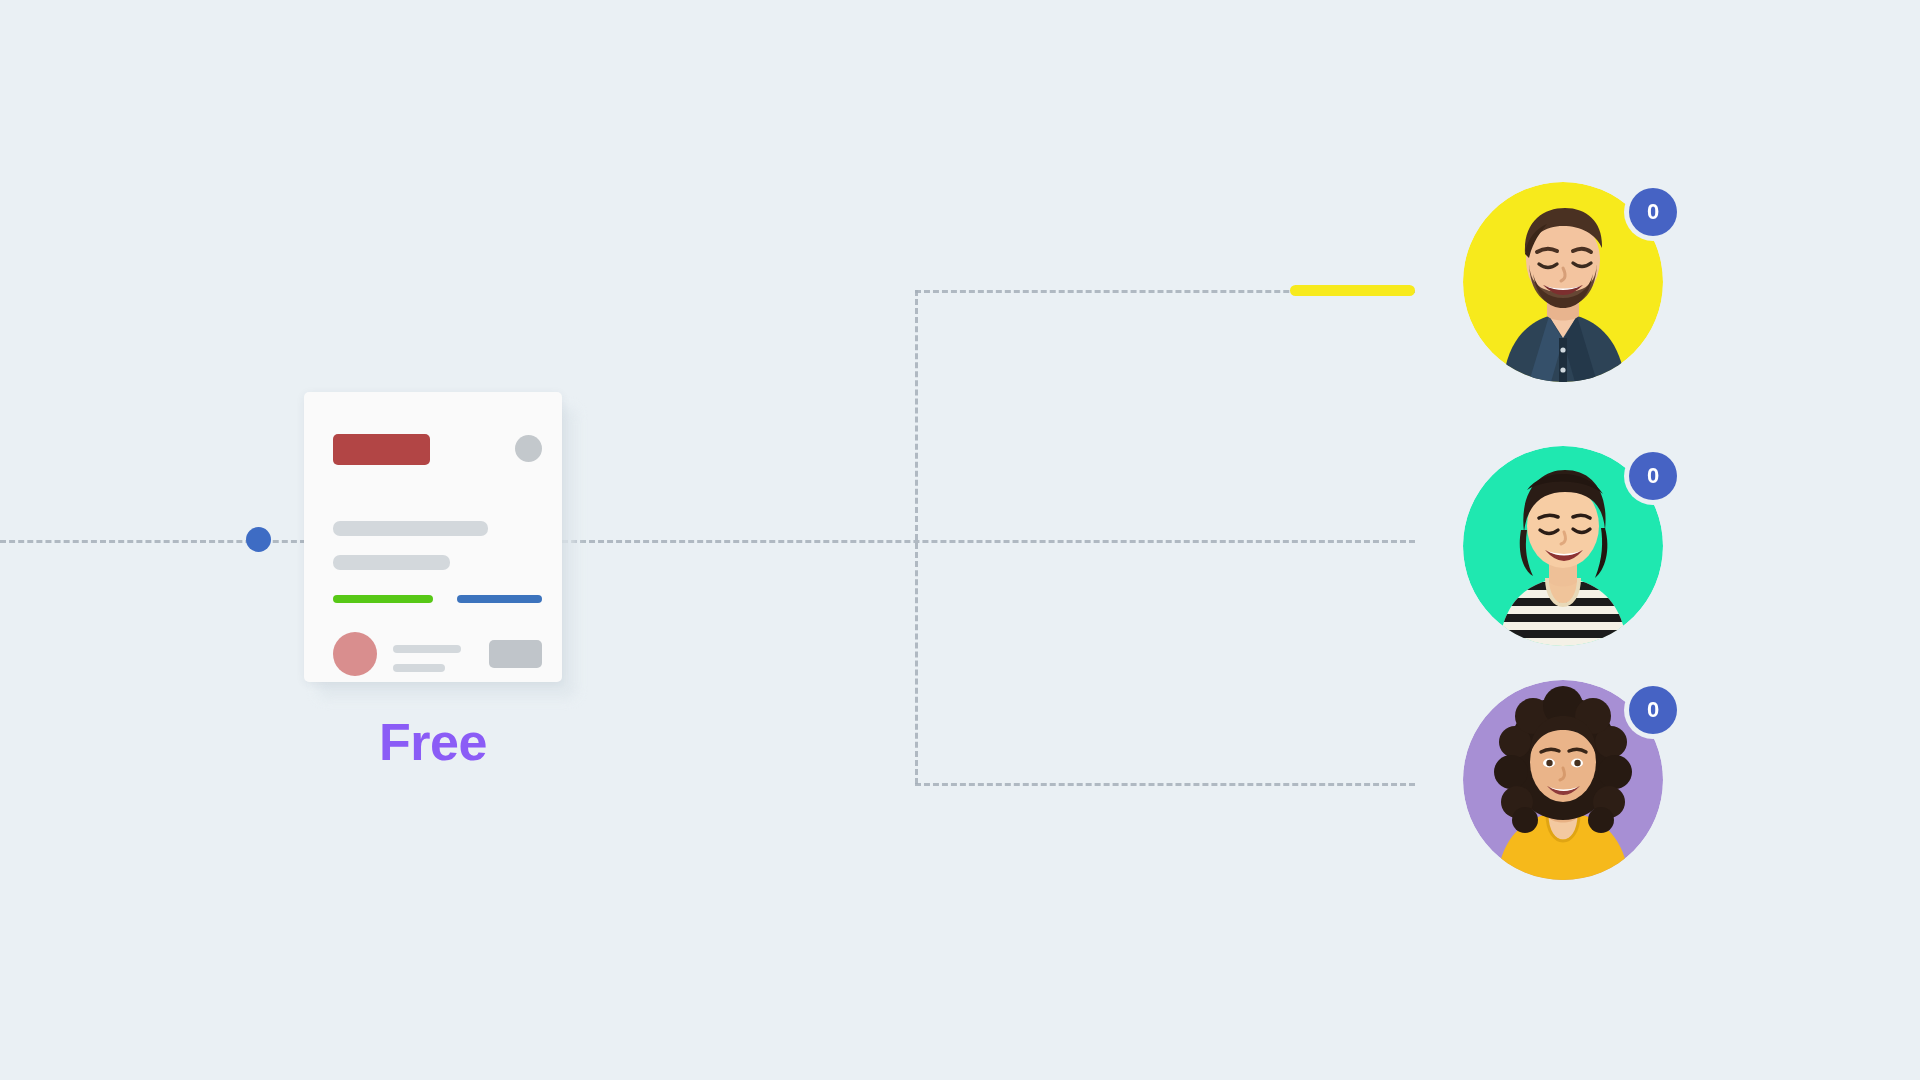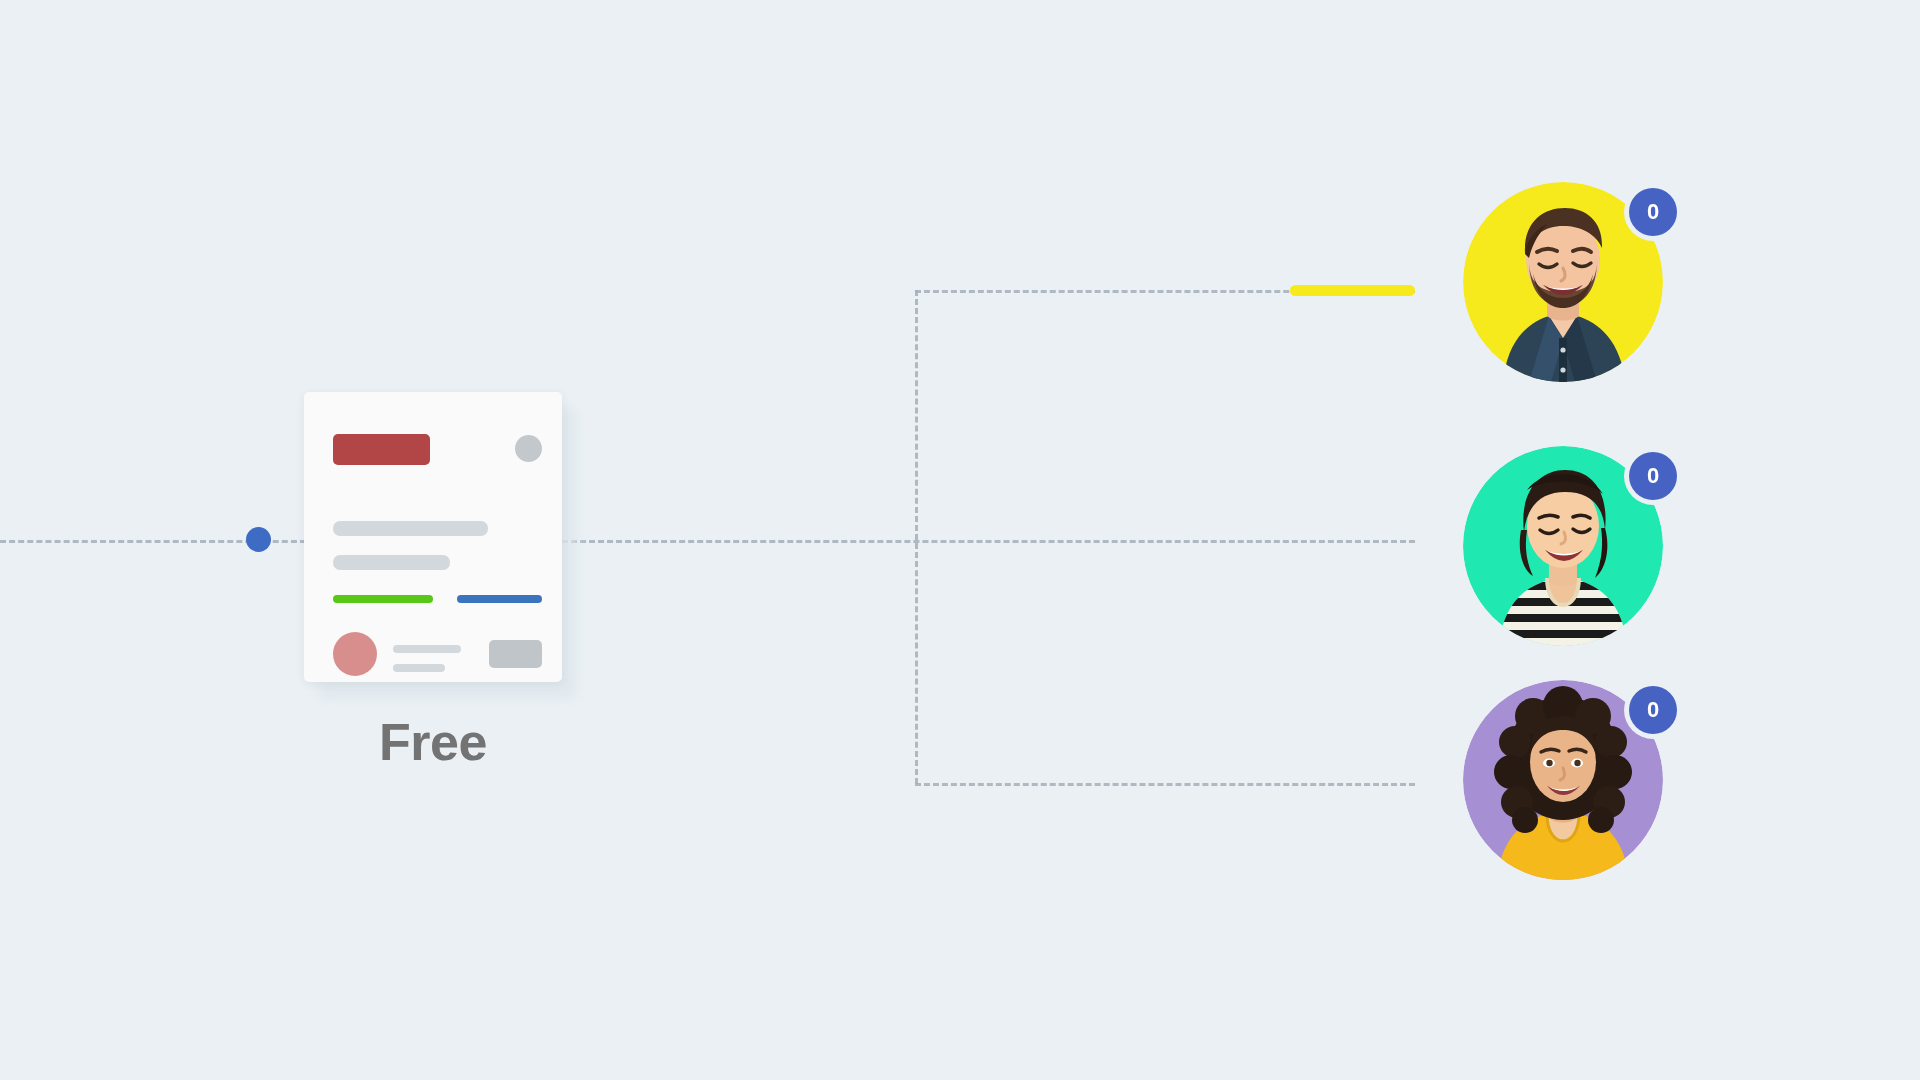--- a/index.html
+++ b/index.html
@@ -168,21 +168,21 @@
   }
 
   .plan-label {
     position: absolute;
     left: 304px;
     top: 716px;
     width: 258px;
     text-align: center;
     font-size: 52px;
     font-weight: 700;
-    color: #737373;
+    color: #8b5cf6;
     letter-spacing: -.5px;
     line-height: 1;
   }
 
   
   .avatar {
     position: absolute;
     width: 200px;
     height: 200px;
   }

